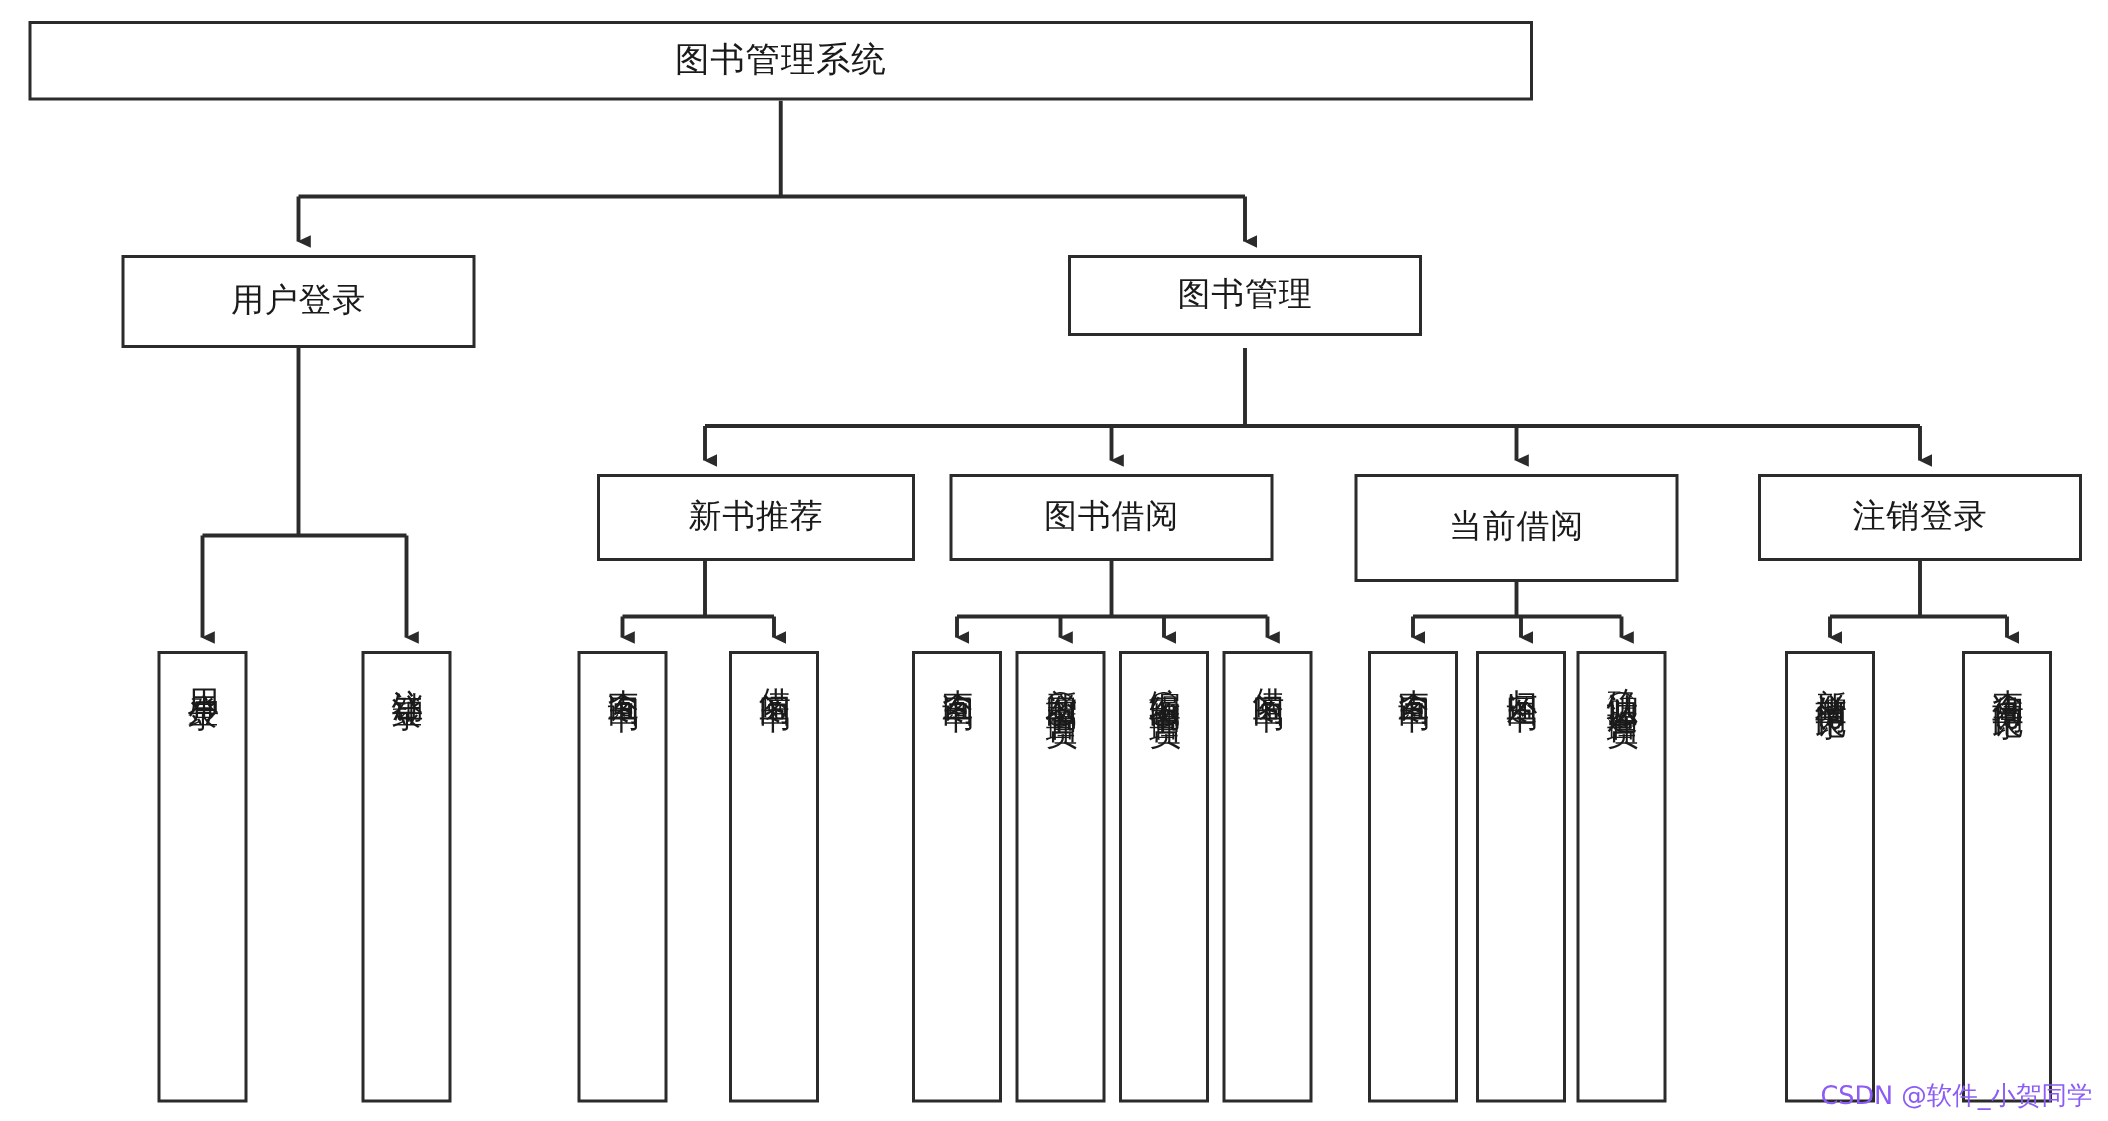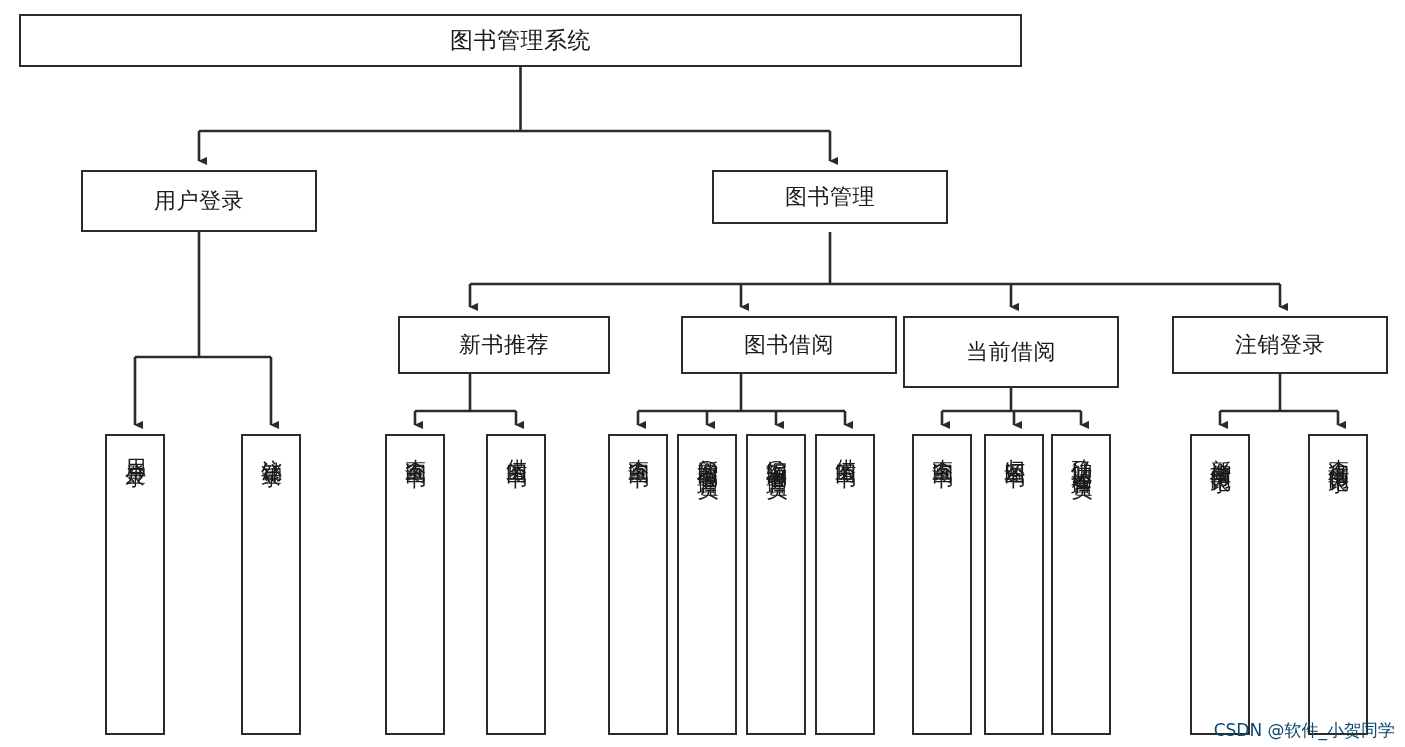--- a/index.html
+++ b/index.html
@@ -54,21 +54,21 @@
     letter-spacing:3px;
     white-space:nowrap;
   }
   .node.root .label{ font-size:23px; }
 
   #watermark{
     position:absolute;
     right:10px;
     bottom:5px;
     font-size:17px;
-    color:#0c4a6e;
+    color:#8b5cf6;
     white-space:nowrap;
     z-index:5;
   }
 </style>
 </head>
 <body>
 
 <div id="canvas">
 
   <svg id="edges" viewBox="0 0 1405 747" width="1405" height="747" xmlns="http://www.w3.org/2000/svg">
@@ -120,21 +120,21 @@
       </div>
       <div class="node horizontal" style="left: 81px; top: 170px; width: 236px; height: 62px;">
         <span class="label">用户登录</span>
       </div>
       <div class="node horizontal" style="left: 712px; top: 170px; width: 236px; height: 54px;">
         <span class="label">图书管理</span>
       </div>
       <div class="node horizontal" style="left: 350px; top: 316px; width: 212px; height: 58px; margin-left: 48px;">
         <span class="label">新书推荐</span>
       </div>
-      <div class="node horizontal" style="left: 633px; top: 316px; width: 216px; height: 58px; margin-left: 48px;">
+      <div class="node horizontal" style="left: 633px; top: 316px; width: 216px; height: 58px;">
         <span class="label">图书借阅</span>
       </div>
       <div class="node horizontal" style="left: 903px; top: 316px; width: 216px; height: 72px;">
         <span class="label">当前借阅</span>
       </div>
       <div class="node horizontal" style="left: 1172px; top: 316px; width: 216px; height: 58px;">
         <span class="label">注销登录</span>
       </div>
       <div class="node vertical" style="left: 105px; top: 434px; width: 60px; height: 301px;">
         <span class="label">用户登录</span>

